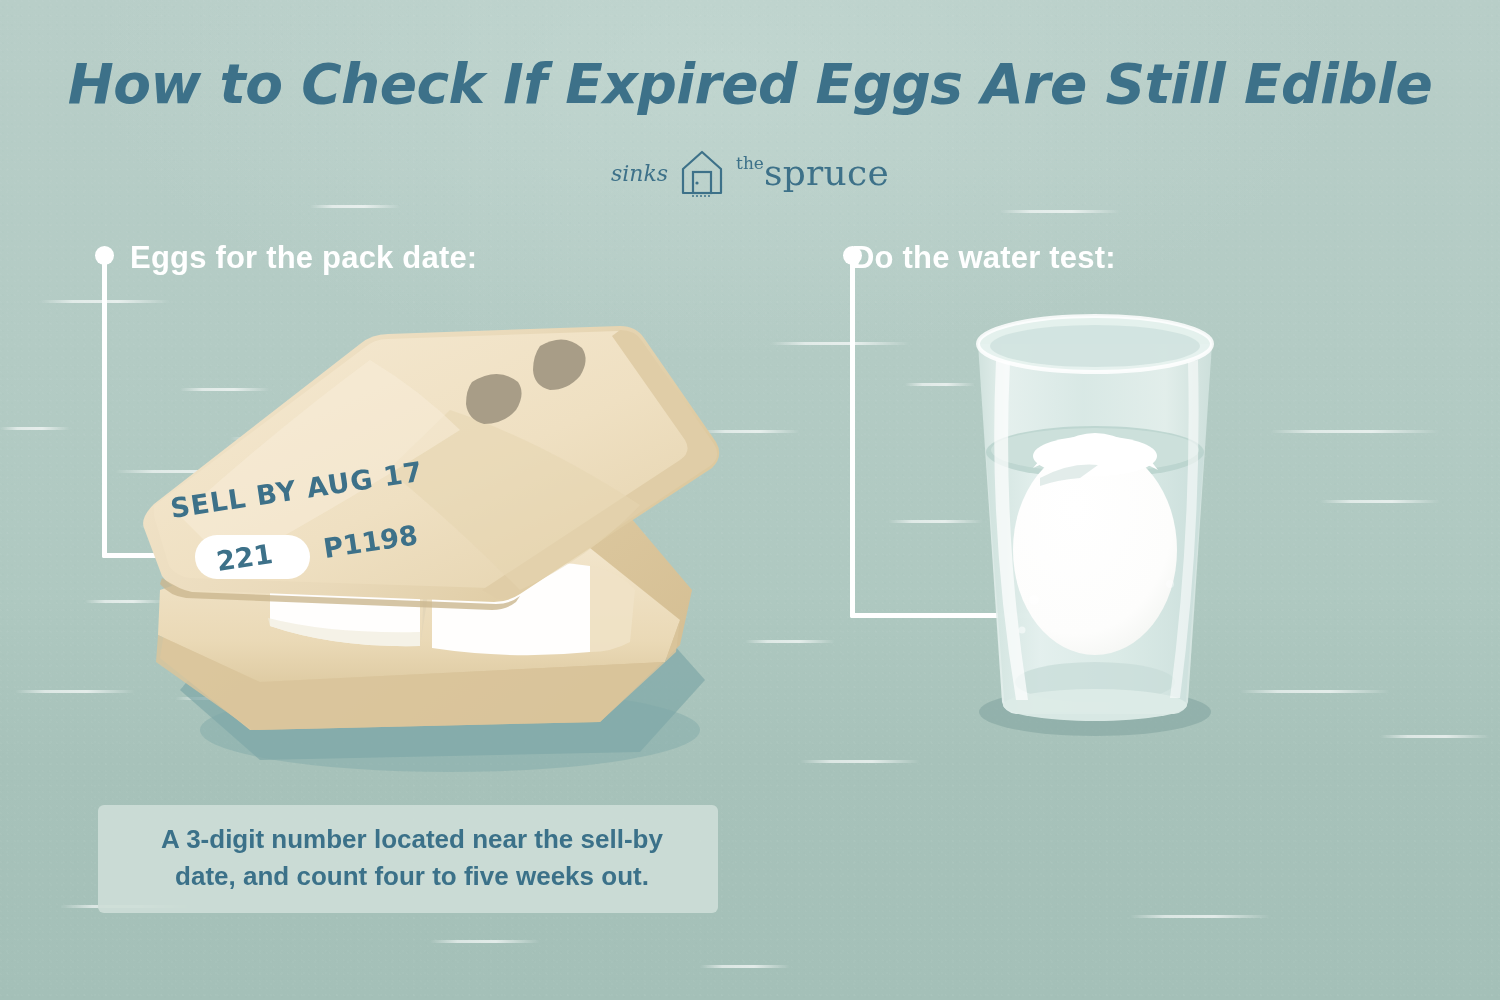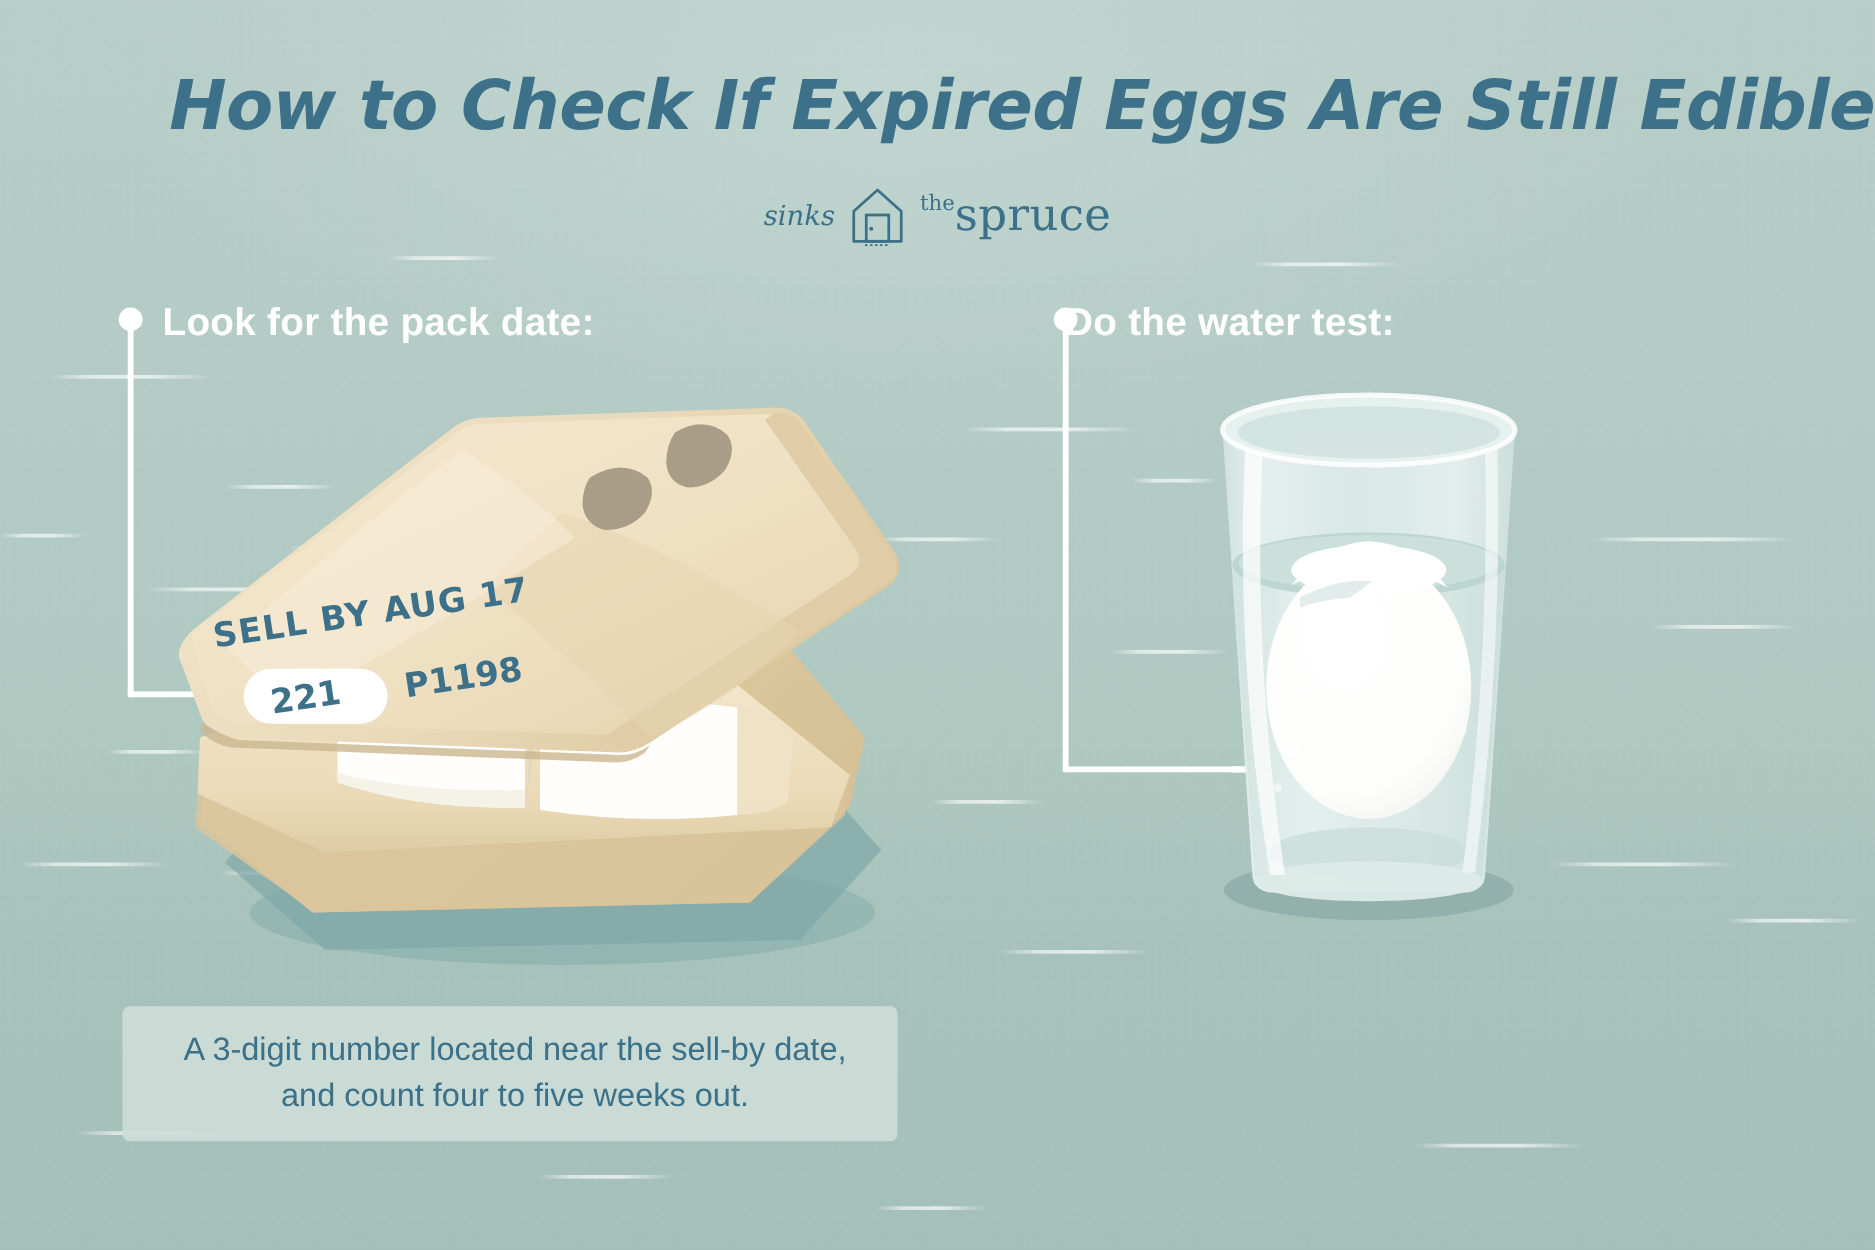--- a/index.html
+++ b/index.html
@@ -53,21 +53,21 @@
     border-radius: 2px;
     opacity: .8;
     pointer-events: none;
   }
 
   
   .title {
     position: absolute;
     left: 0; top: 52px;
     width: 1500px;
-    text-align: right;
+    text-align: center;
     font-family: "DejaVu Sans", sans-serif;
     font-style: italic;
     font-weight: bold;
     font-size: 55px;
     letter-spacing: -0.5px;
     color: #3d7189;
     white-space: nowrap;
   }
   .byline {
     position: absolute;
@@ -126,21 +126,21 @@
     position: absolute;
     height: 5px;
     background: #ffffff;
   }
 
   
   .caption {
     position: absolute;
     color: #3b7189;
     font-family: "Liberation Sans", sans-serif;
-    font-weight: normal;
+    font-weight: bold;
     font-size: 26px;
     line-height: 1.42;
     text-align: center;
     padding: 16px 22px 18px 30px;
     box-sizing: border-box;
     background: rgba(205,221,215,.92);
     border-radius: 6px;
   }
   .caption::before {
     content: "";
@@ -204,21 +204,21 @@
         <path d="M12 48 L32 48" stroke="#3d7189" stroke-width="1.4" stroke-dasharray="2 2"></path>
       </svg>
     </span>
     <span class="logo-words">
       <span class="logo-the">the</span>
       <span class="logo-spruce">spruce</span>
     </span>
   </div>
 
   <div class="bullet-dot" style="left:95px; top:246px;"></div>
-  <div class="step-head" style="left:130px; top:240px;">Look for the pack date:</div>
+  <div class="step-head" style="left:130px; top:240px;">Eggs for the pack date:</div>
   <div class="connector" style="left:102px; top:258px; width:160px; height:300px;"></div>
   <div class="connector-tail" style="left:257px; top:553px; width:25px;"></div>
 
   <div class="carton-wrap">
     <svg width="620" height="500" viewBox="0 0 620 500" aria-hidden="true">
       <defs>
         <linearGradient id="lidTop" x1="0" y1="0" x2="1" y2="1">
           <stop offset="0%" stop-color="#f5e9d2"></stop>
           <stop offset="55%" stop-color="#efe0c2"></stop>
           <stop offset="100%" stop-color="#e3d1ab"></stop>

